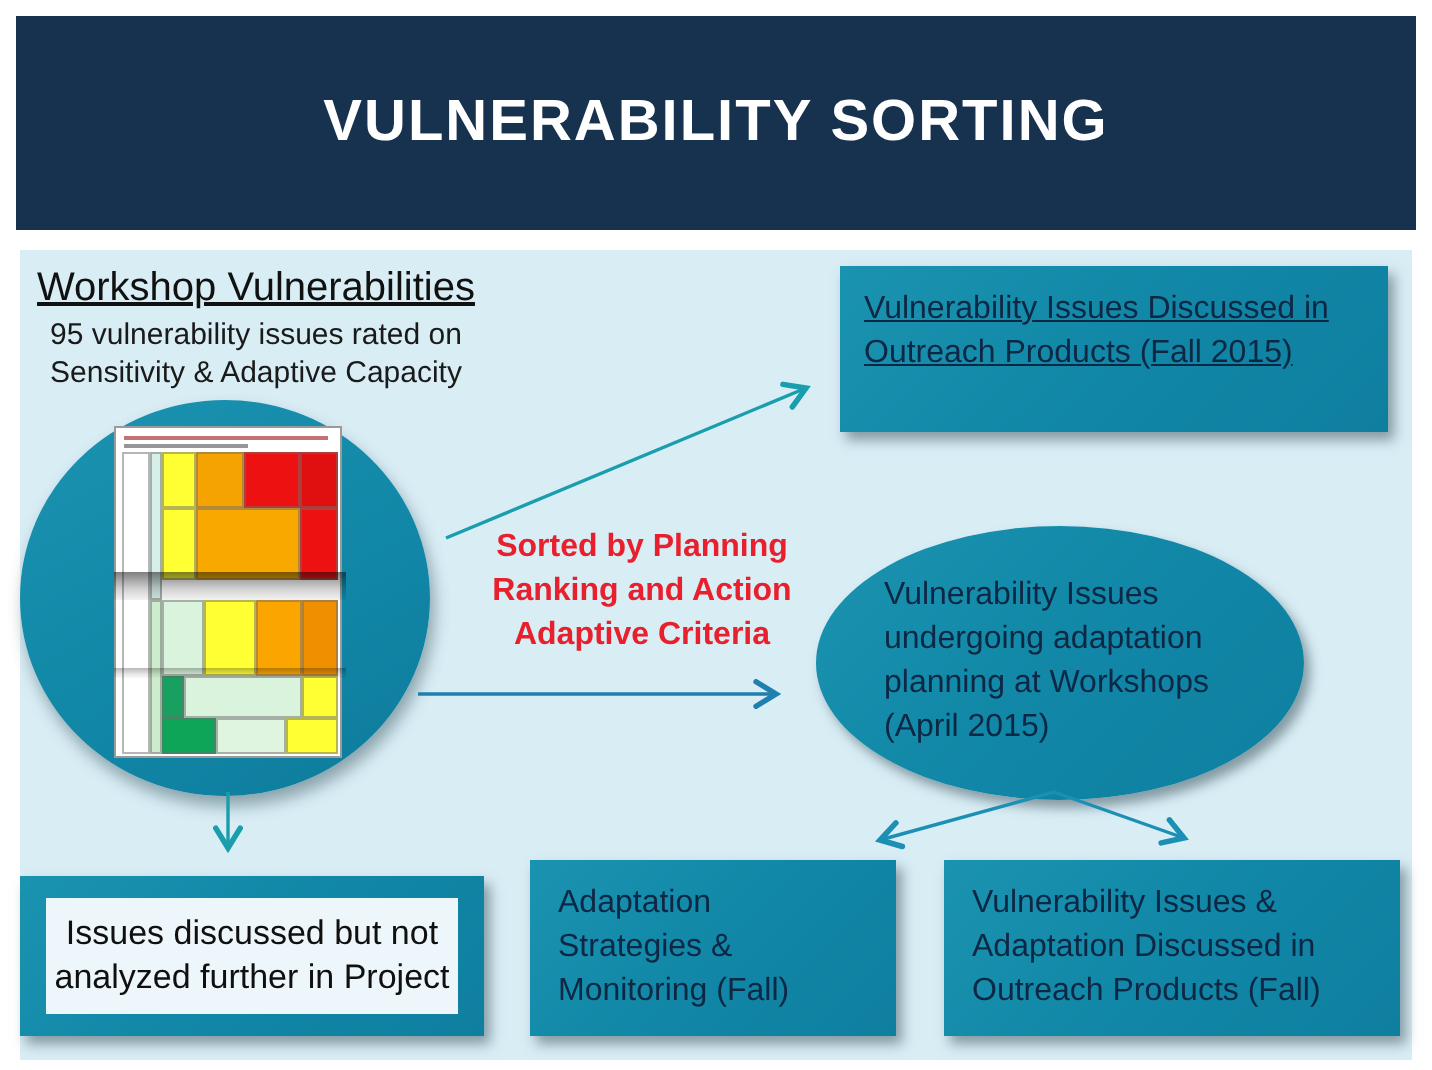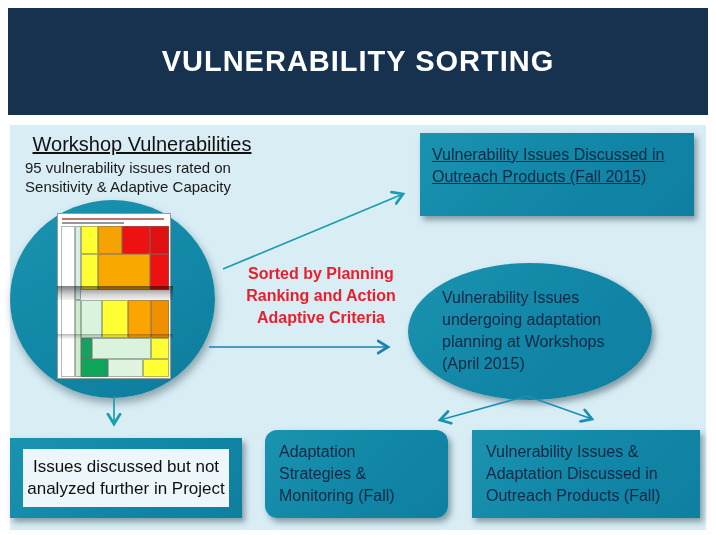--- a/index.html
+++ b/index.html
@@ -16,21 +16,21 @@
     color:#ffffff;font-weight:bold;font-size:29px;line-height:37px;letter-spacing:1px;
     white-space:nowrap;
   }
   
   .panel{
     position:absolute;left:10px;top:125px;width:696px;height:405px;
     background:#D9EDF5;
   }
   .abs{position:absolute;}
   .wk-head{
-    left:28px;top:133px;width:228px;text-align:center;
+    left:14px;top:133px;width:228px;text-align:center;
     font-size:20px;color:#111111;text-decoration:underline;
   }
   .wk-sub{
     left:8px;top:158px;width:240px;text-align:center;
     font-size:15px;line-height:19px;color:#1a1a1a;
   }
   .sort-label{
     left:235px;top:263px;width:172px;text-align:center;
     color:#E8202D;font-size:16px;line-height:22px;font-weight:bold;
   }
@@ -52,21 +52,21 @@
   .box-tr{left:420px;top:133px;width:274px;height:83px;}
   .box-tr .lbl{margin:11px 0 0 12px;width:252px;text-decoration:underline;}
   .box-bl{left:10px;top:438px;width:232px;height:80px;}
   .box-bl-inner{
     position:absolute;left:13px;top:11px;width:206px;height:58px;
     background:#EDF6FA;display:flex;align-items:center;justify-content:center;
   }
   .box-bl-inner .lbl{
     width:200px;text-align:center;color:#101010;font-size:17px;line-height:22px;
   }
-  .box-bm{left:265px;top:430px;width:183px;height:88px;border-radius:12px;}
+  .box-bm{left:265px;top:430px;width:183px;height:88px;}
   .box-bm .lbl{margin:11px 0 0 14px;width:140px;}
   .box-br{left:472px;top:430px;width:228px;height:88px;}
   .box-br .lbl{margin:11px 0 0 14px;width:198px;}
   
   .mini-table{
     position:absolute;left:57px;top:213px;width:114px;height:166px;
     background:#ffffff;border:1px solid #9a9a9a;box-sizing:border-box;
   }
   .mini-table .cell{position:absolute;box-sizing:border-box;border:1px solid rgba(110,110,110,0.5);}
   .txr{background-image:repeating-linear-gradient(180deg,transparent 0px,transparent 2px,rgba(150,25,25,0.55) 2px,rgba(150,25,25,0.55) 3px,transparent 3px,transparent 6px);}

